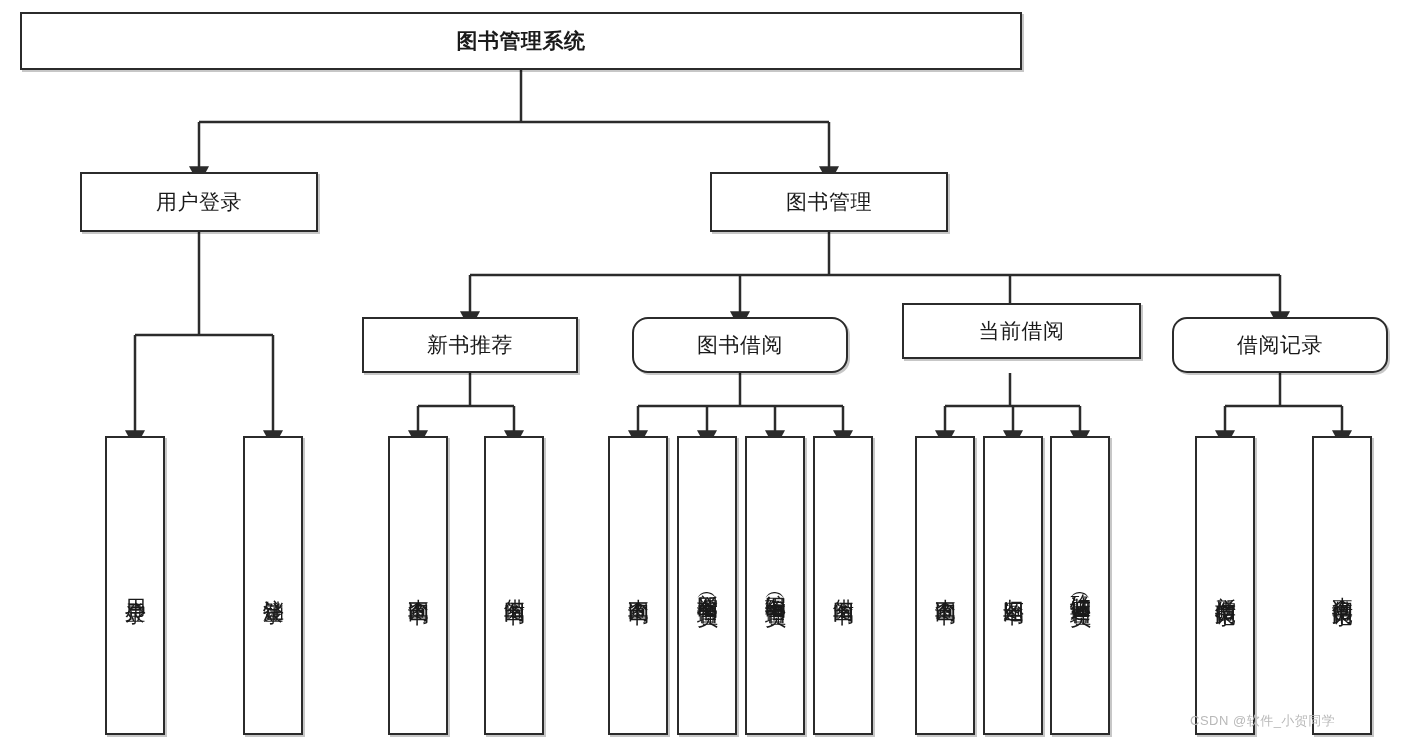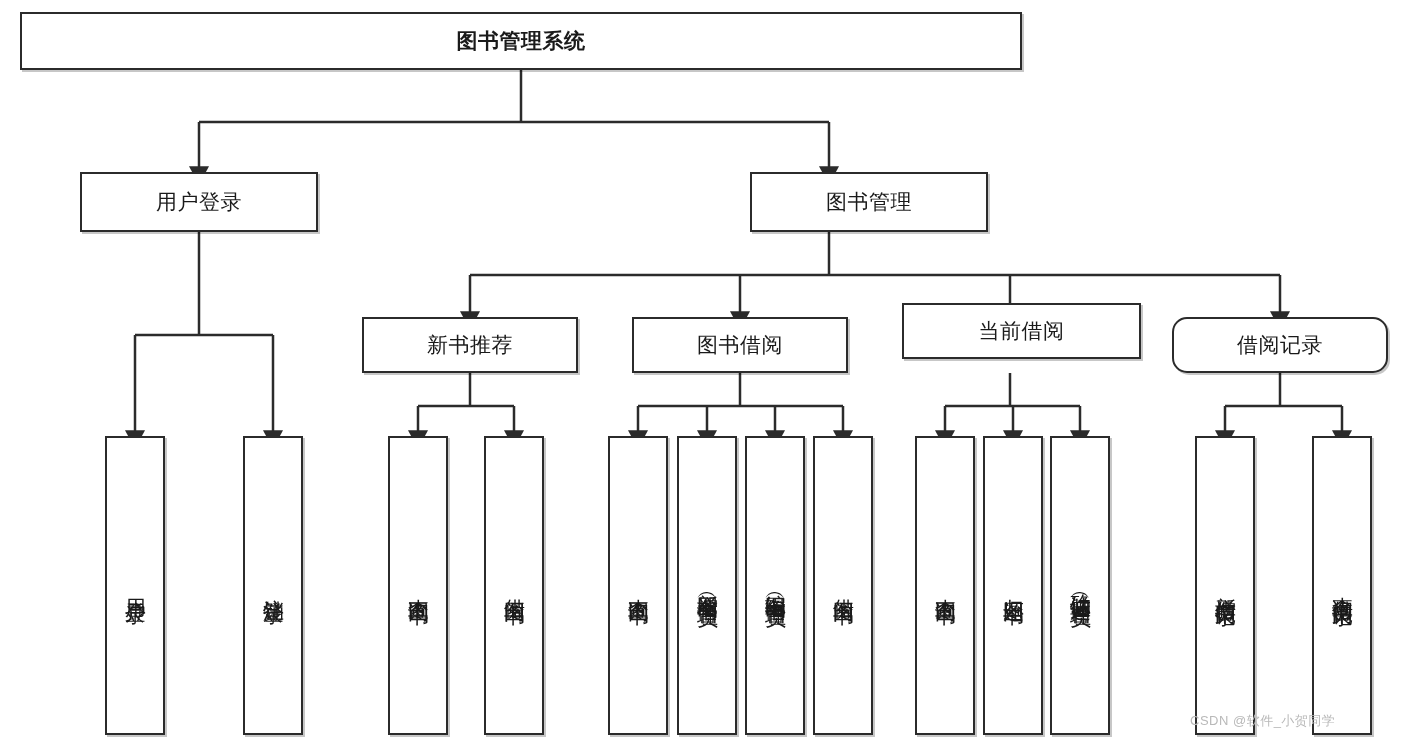--- a/index.html
+++ b/index.html
@@ -117,27 +117,27 @@
       </g>
   </svg>
 
   <div id="nodes-group">
       <div class="node-box horizontal" style="left: 20px; top: 12px; width: 1002px; height: 58px; font-weight: bold;">
         <span class="node-label">图书管理系统</span>
       </div>
       <div class="node-box horizontal" style="left: 80px; top: 172px; width: 238px; height: 60px;">
         <span class="node-label">用户登录</span>
       </div>
-      <div class="node-box horizontal" style="left: 710px; top: 172px; width: 238px; height: 60px; margin-left: 40px;">
+      <div class="node-box horizontal" style="left: 710px; top: 172px; width: 238px; height: 60px;">
         <span class="node-label">图书管理</span>
       </div>
       <div class="node-box horizontal" style="left: 362px; top: 317px; width: 216px; height: 56px;">
         <span class="node-label">新书推荐</span>
       </div>
-      <div class="node-box horizontal" style="left: 632px; top: 317px; width: 216px; height: 56px;">
+      <div class="node-box horizontal" style="left: 632px; top: 317px; width: 216px; height: 56px; border-radius: 16px;">
         <span class="node-label">图书借阅</span>
       </div>
       <div class="node-box horizontal" style="left: 902px; top: 303px; width: 239px; height: 56px;">
         <span class="node-label">当前借阅</span>
       </div>
       <div class="node-box horizontal" style="left: 1172px; top: 317px; width: 216px; height: 56px; border-radius: 15px;">
         <span class="node-label">借阅记录</span>
       </div>
       <div class="node-box vertical" style="left: 105px; top: 436px; width: 60px; height: 299px;">
         <span class="node-label">用户登录</span>

